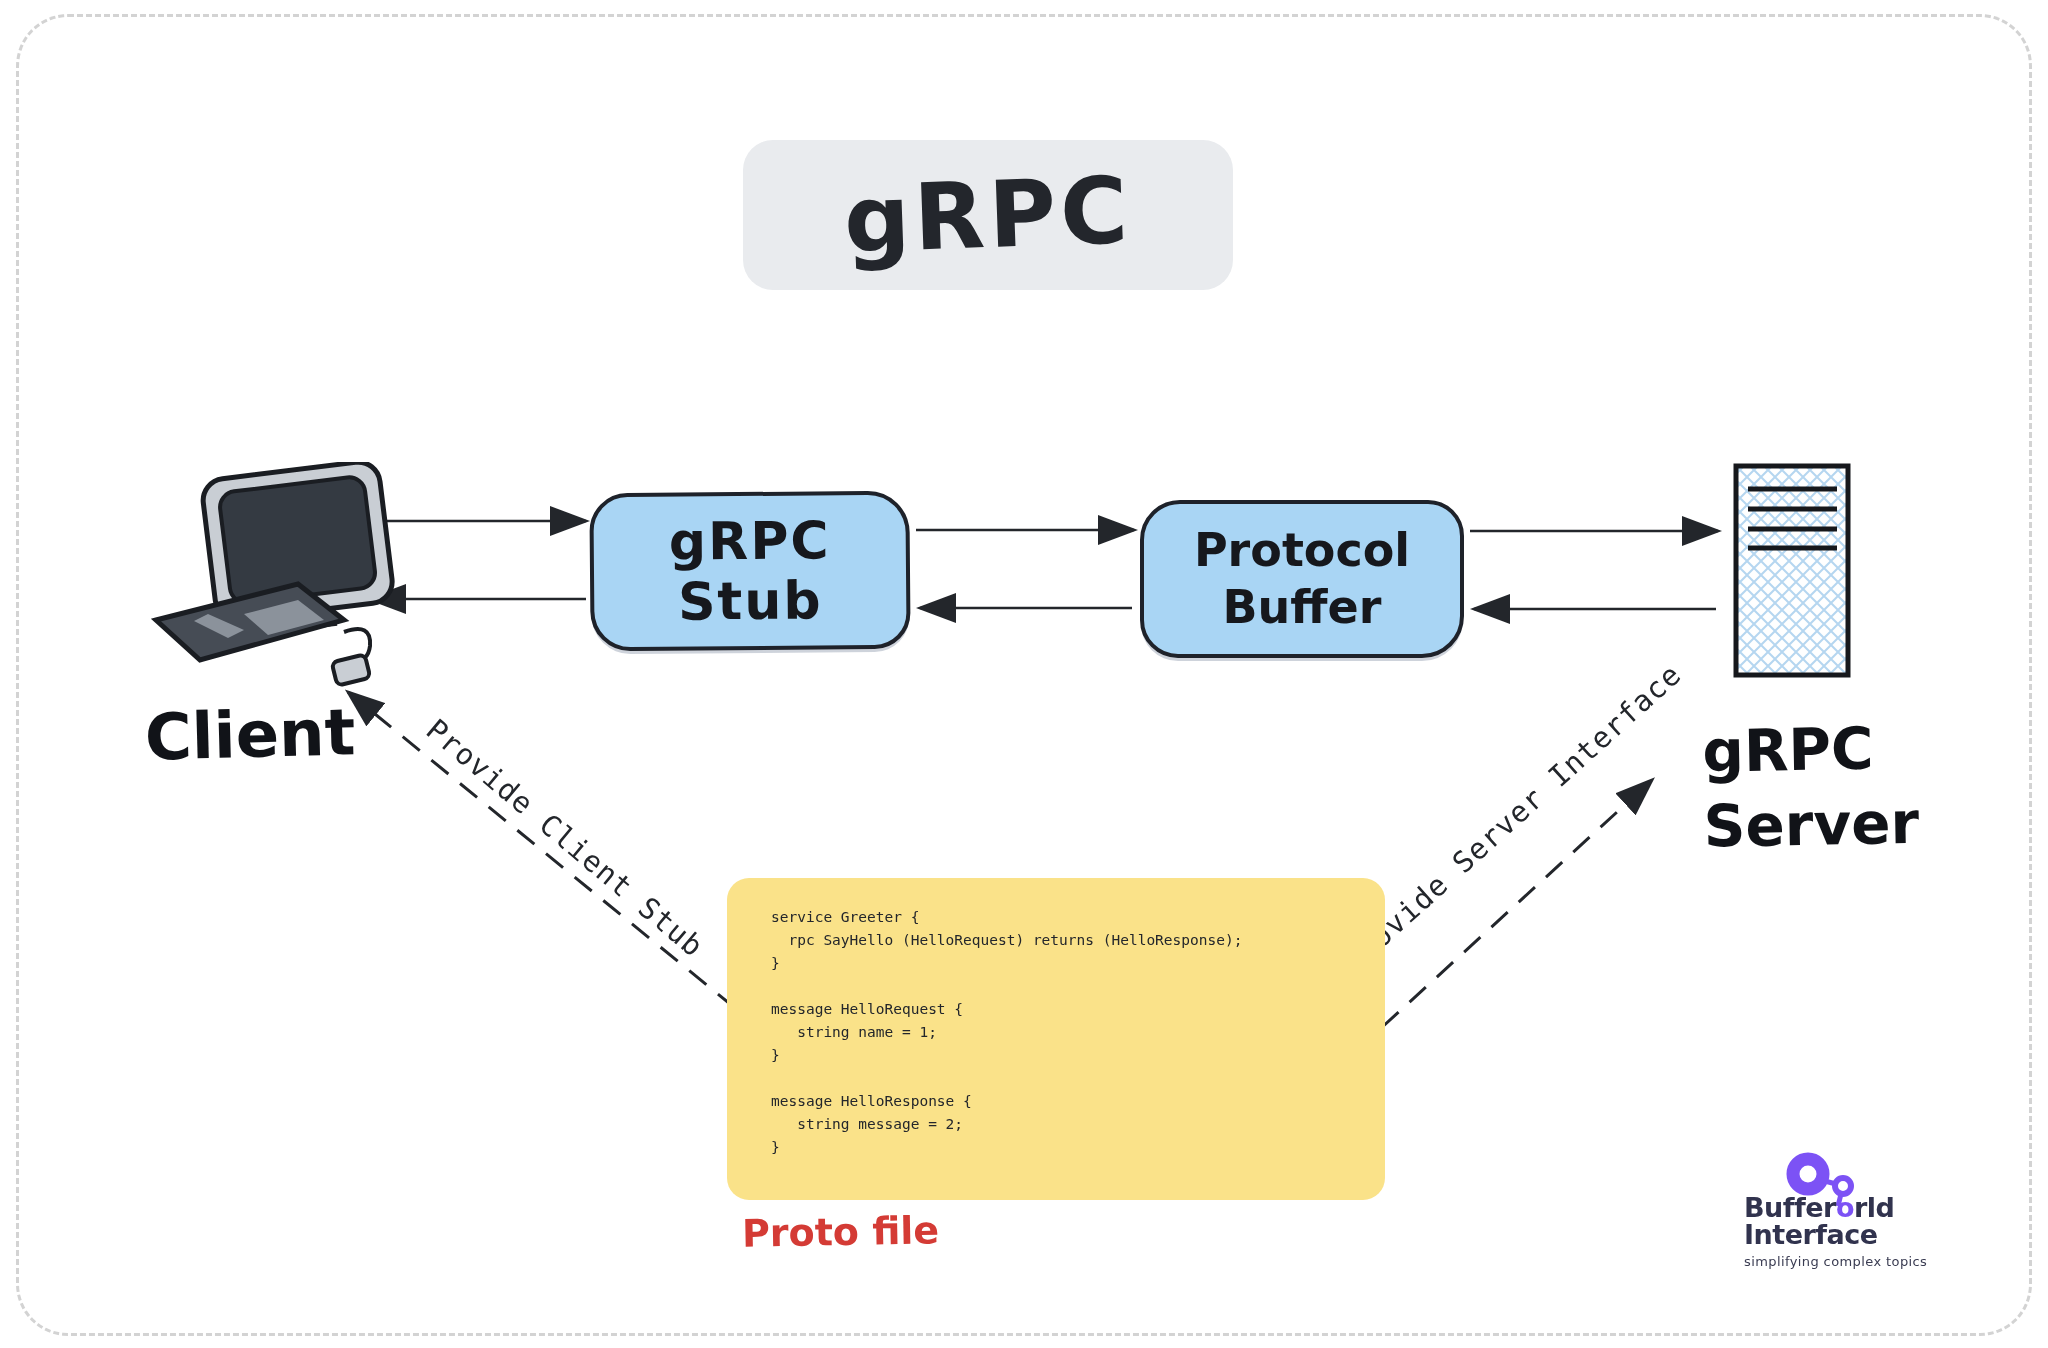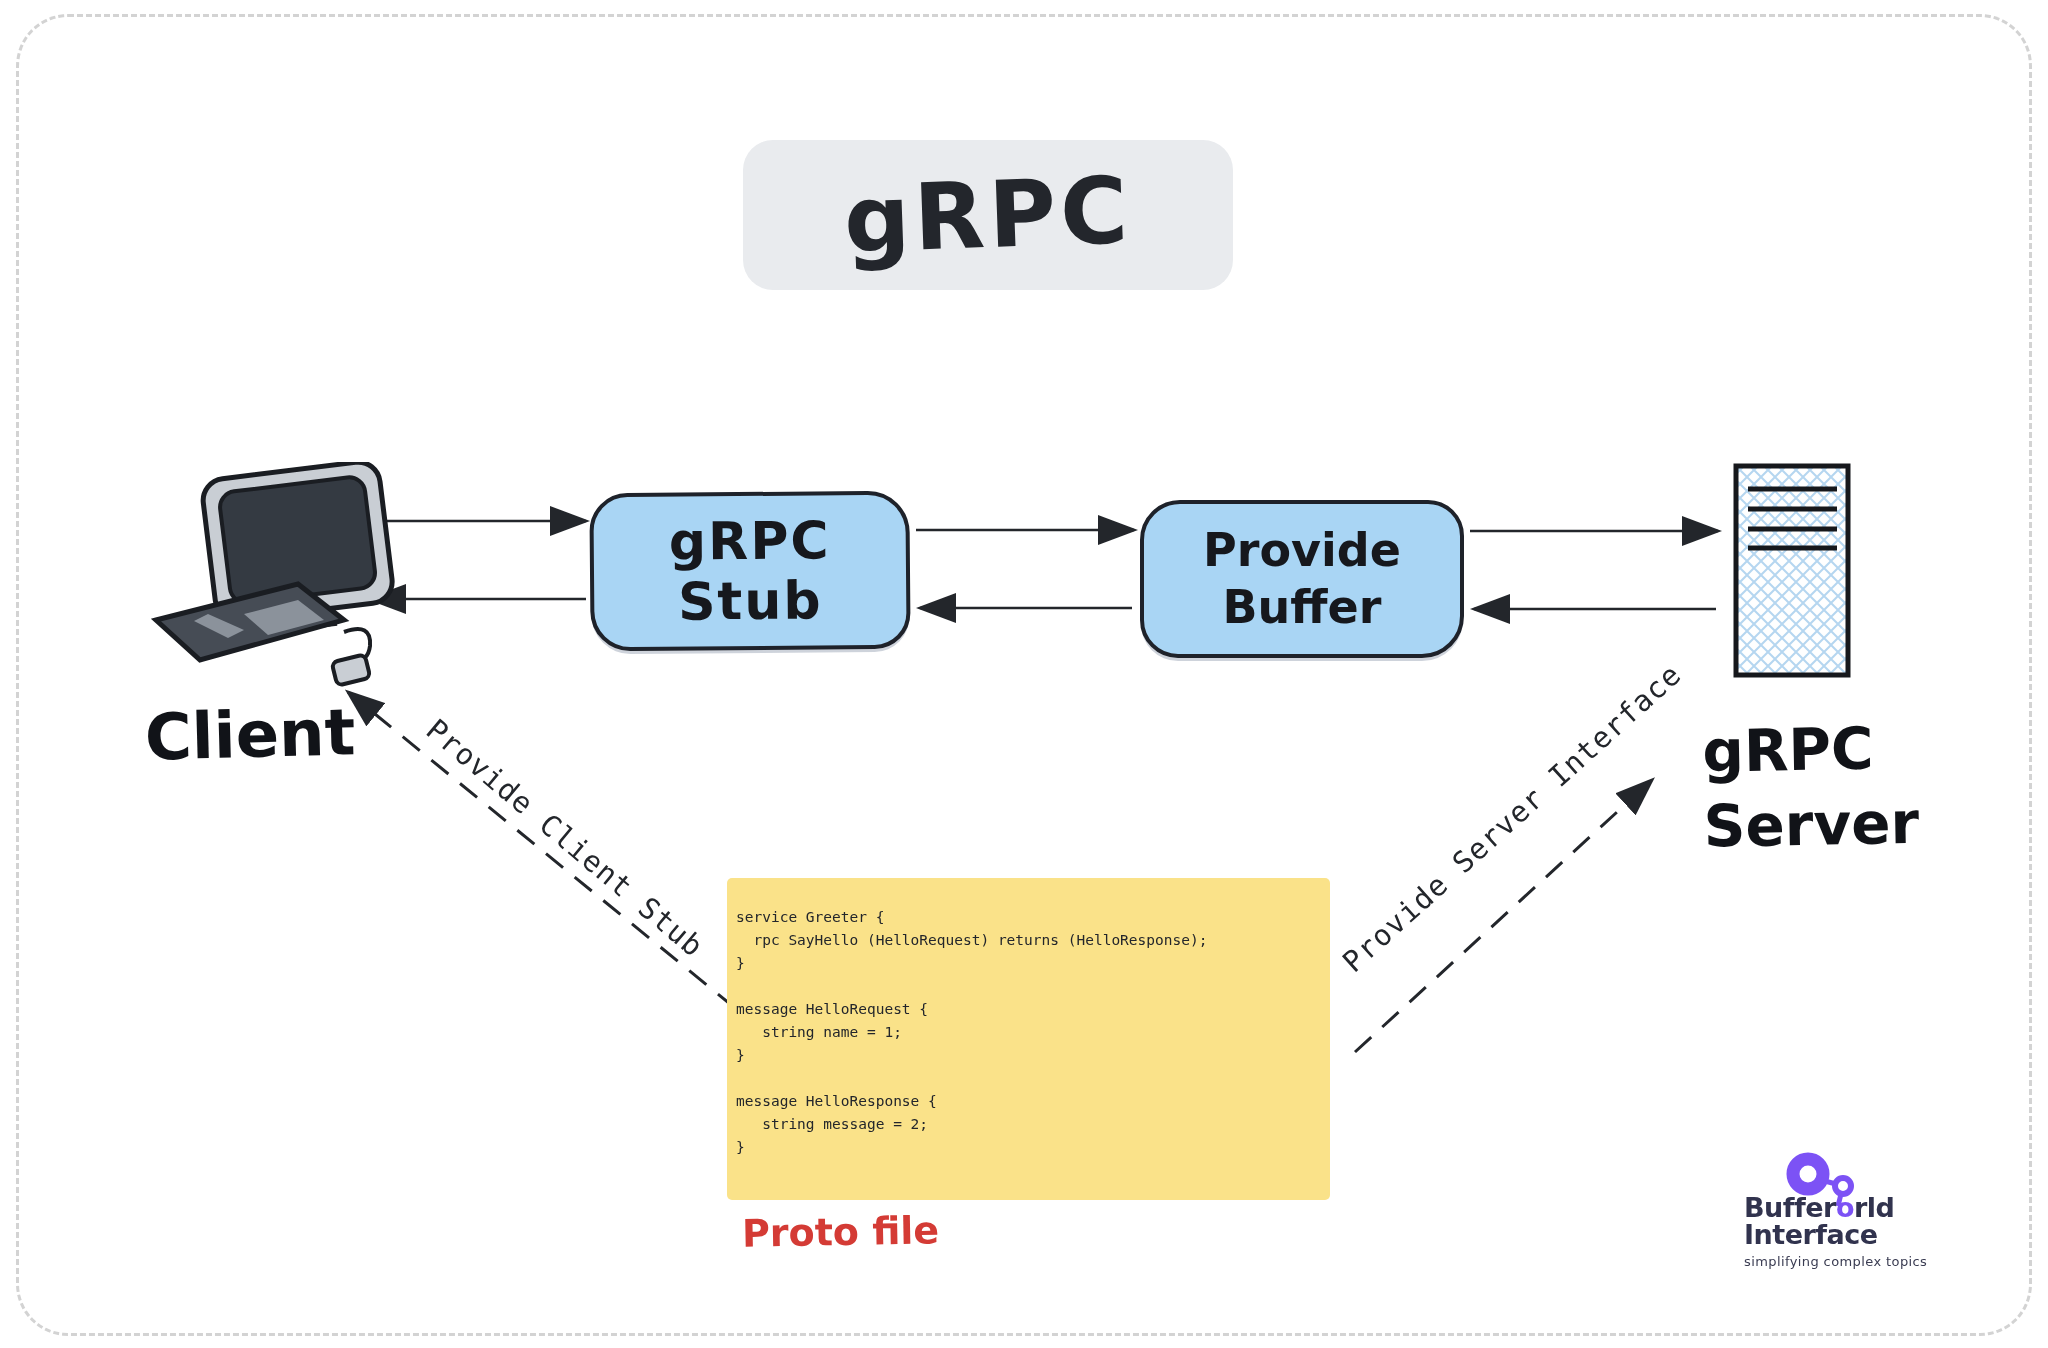--- a/index.html
+++ b/index.html
@@ -44,23 +44,23 @@
     white-space:pre-line;transform:rotate(-1deg);
   }
   .edge-label{
     position:absolute;font-family:"DejaVu Sans Mono", monospace;
     font-size:29px;color:#23262b;white-space:nowrap;letter-spacing:1px;
   }
   .edge-label.client-stub{left:565px;top:838px;transform:translate(-50%,-50%) rotate(40deg);}
   .edge-label.server-if{left:1512px;top:818px;transform:translate(-50%,-50%) rotate(-42deg);}
   
   .proto-box{
-    position:absolute;left:727px;top:878px;width:603px;height:322px;
-    background:#fae289;border-radius:5px;box-sizing:border-box;
-    padding:28px 20px 0 9px;
+    position:absolute;left:727px;top:878px;width:658px;height:322px;
+    background:#fae289;border-radius:22px;box-sizing:border-box;
+    padding:28px 20px 0 44px;
   }
   .proto-box pre{
     margin:0;font-family:"DejaVu Sans Mono", monospace;
     font-size:14.5px;line-height:23px;color:#23262b;
   }
   .proto-caption{
     position:absolute;left:742px;top:1210px;
     font-size:38px;font-weight:bold;color:#d43b35;transform:rotate(-1deg);
   }
   
@@ -115,21 +115,21 @@
     <path d="M196,170 q28,-10 26,14 q-2,16 -16,14" fill="none" stroke="#1a1d22" stroke-width="4"></path>
     <rect x="186" y="196" width="34" height="24" rx="6" fill="#c9ced4" stroke="#1a1d22" stroke-width="4" transform="rotate(-14 203 208)"></rect>
   </svg>
 
   <div class="client-label">Client</div>
 
   <div class="node node-stub">
     <span>gRPC Stub</span>
   </div>
   <div class="node node-pb">
-    <span>Provide Buffer</span>
+    <span>Protocol Buffer</span>
   </div>
 
   <svg class="server-icon" width="118" height="215" viewBox="0 0 118 215" xmlns="http://www.w3.org/2000/svg">
     <defs>
       <pattern id="xhatch" patternUnits="userSpaceOnUse" width="14" height="14">
         <rect width="14" height="14" fill="#ffffff"></rect>
         <path d="M0,0 L14,14 M14,0 L0,14" stroke="#b5d6f0" stroke-width="2"></path>
       </pattern>
     </defs>
     <rect x="3" y="3" width="112" height="209" fill="url(#xhatch)" stroke="#16181c" stroke-width="5"></rect>

